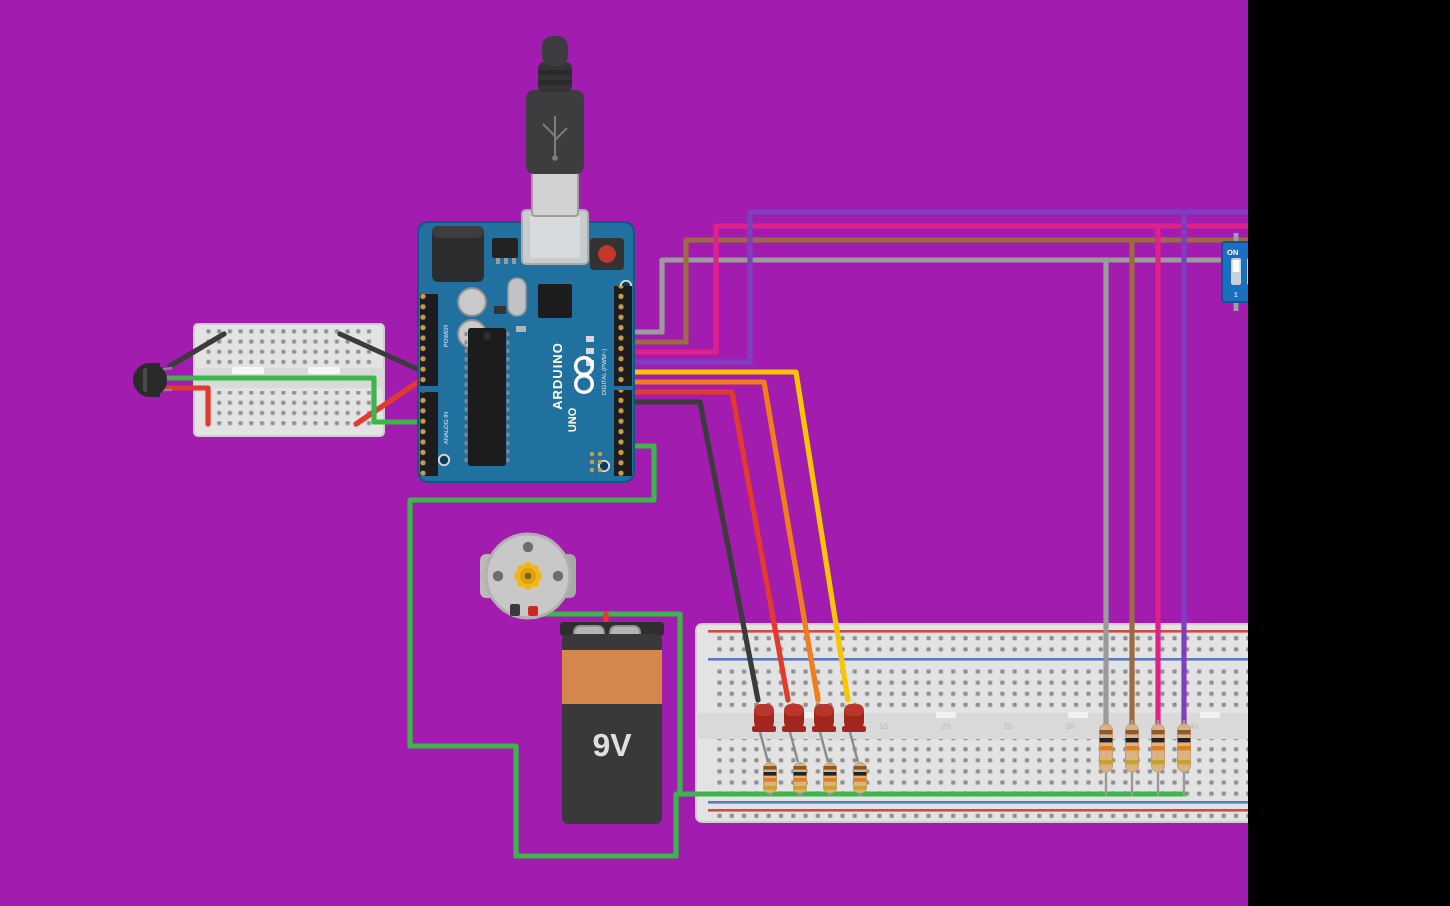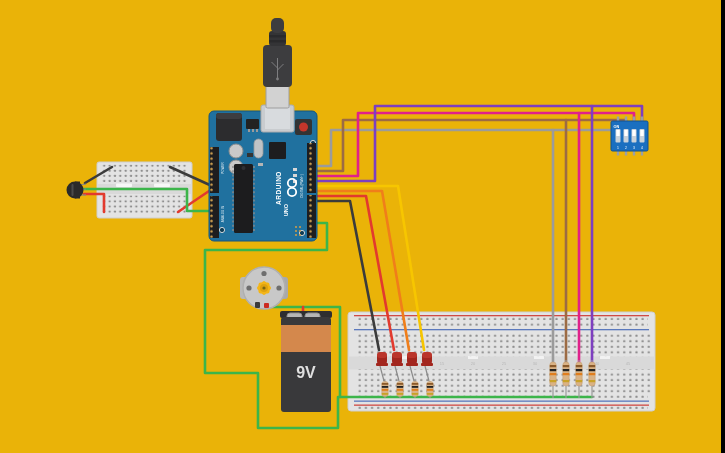--- a/index.html
+++ b/index.html
@@ -1,16 +1,16 @@
 <!DOCTYPE html>
 <html><head>
 <meta charset="utf-8">
 <style>
   html,body{margin:0;padding:0;background:#000;}
-  .stage{position:relative;width:721px;height:453px;background:#eab308;overflow:hidden;}
+  .stage{position:relative;width:624px;height:453px;background:#a21caf;overflow:hidden;}
   svg{position:absolute;left:0;top:0;}
   text{font-family:"Liberation Sans",sans-serif;}
 </style>
 </head>
 <body>
 
 <div class="stage">
 <svg width="725" height="453" viewBox="0 0 725 453" xmlns="http://www.w3.org/2000/svg">
   <defs>
     <pattern id="holesBig" patternUnits="userSpaceOnUse" width="6.15" height="5.55">

